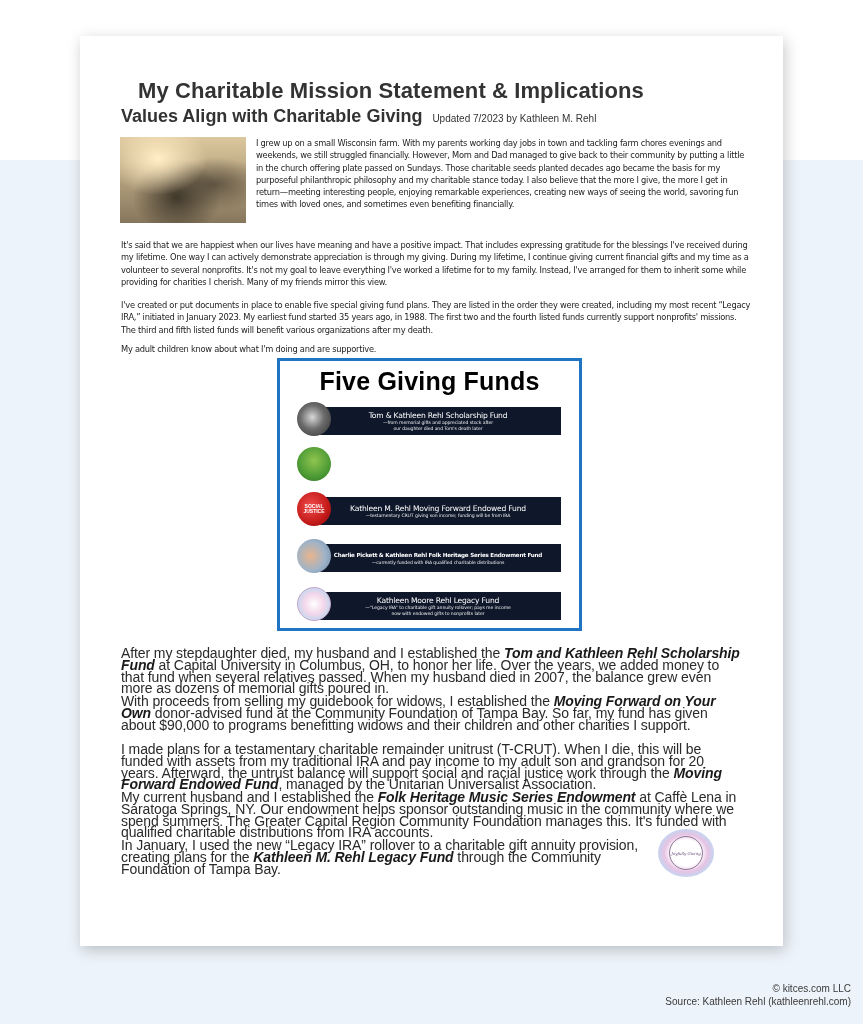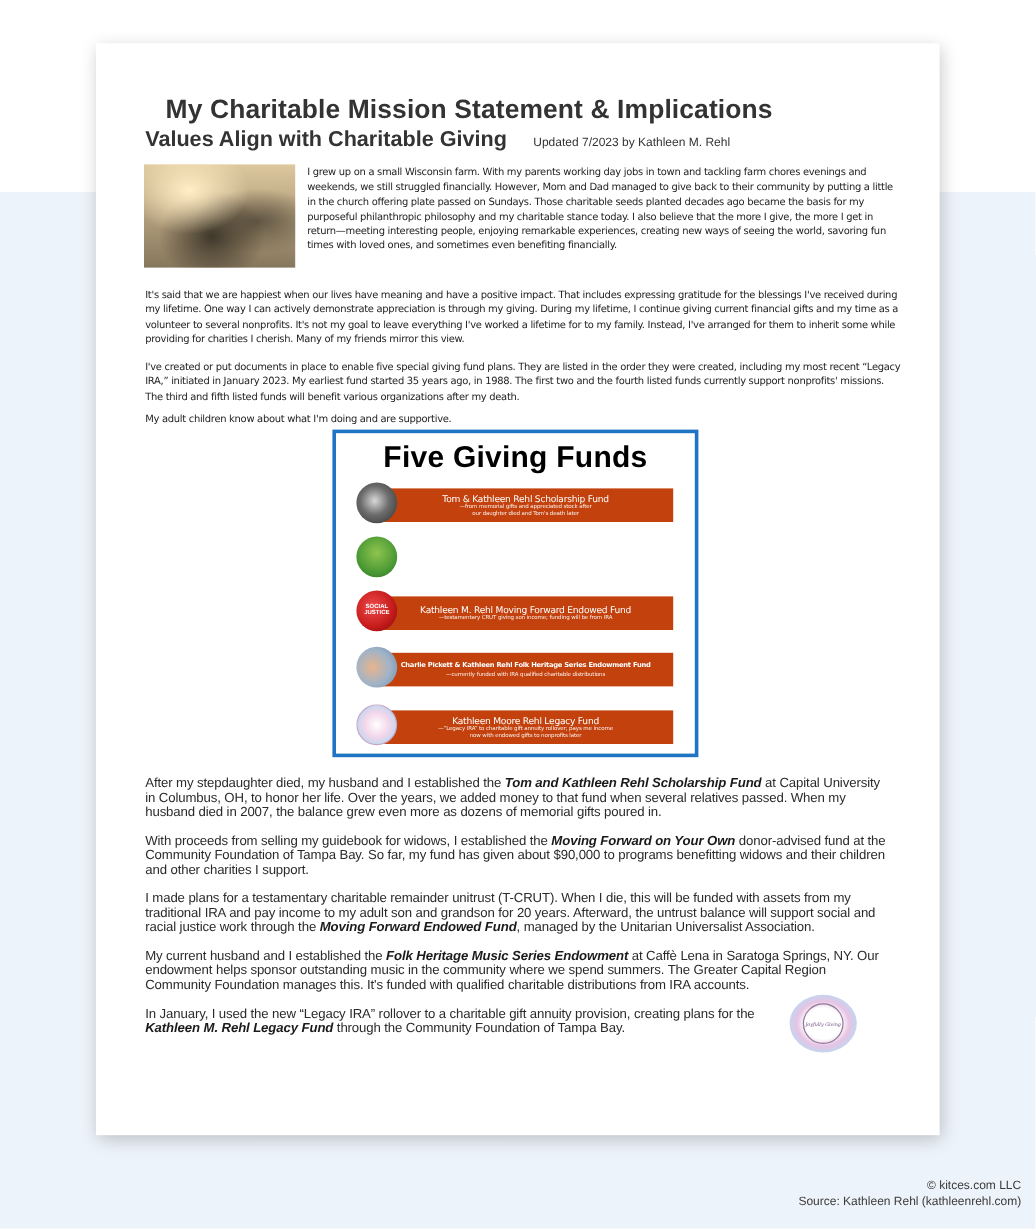--- a/index.html
+++ b/index.html
@@ -20,21 +20,21 @@
   .title {
     position: absolute; left: 58px; top: 42px;
     font-family: "Liberation Sans", sans-serif; font-weight: bold;
     font-size: 22px; color: #333; white-space: nowrap; letter-spacing: 0.1px;
   }
   .subtitle-row {
     position: absolute; left: 41px; top: 70px; white-space: nowrap;
     display: flex; align-items: baseline;
   }
   .subtitle { font-weight: bold; font-size: 18px; color: #333; }
-  .updated { font-size: 10px; color: #333; margin-left: 22px; }
+  .updated { font-size: 10px; color: #333; margin-left: 10px; }
 
   .photo {
     position: absolute; left: 40px; top: 101px; width: 126px; height: 86px;
     background:
       radial-gradient(ellipse at 30% 25%, #e8dcc0 0%, transparent 40%),
       radial-gradient(ellipse at 45% 70%, #3b3326 0%, transparent 45%),
       radial-gradient(ellipse at 75% 55%, #5a4f3e 0%, transparent 40%),
       linear-gradient(180deg, #c9b994 0%, #a89676 45%, #7c6d55 100%);
     filter: sepia(0.4);
   }
@@ -53,41 +53,41 @@
     border: 3px solid #1f75c4; background: #fff; box-sizing: border-box;
   }
   .funds-title {
     position: absolute; left: 0; right: 0; top: 6px; text-align: center;
     font-family: "Liberation Sans", sans-serif; font-weight: bold;
     font-size: 25px; color: #000; letter-spacing: 0.2px;
   }
   .fund-row { position: absolute; left: 17px; width: 266px; height: 40px; }
   .fund-band {
     position: absolute; left: 18px; top: 6px; width: 246px; height: 28px;
-    background: #c2410c; color: #fff; text-align: center;
+    background: #0f172a; color: #fff; text-align: center;
     font-family: "DejaVu Sans", sans-serif;
     display: flex; flex-direction: column; justify-content: center;
   }
   .fund-name { font-size: 7.6px; line-height: 9px; letter-spacing: -0.2px; }
   .fund-name.small { font-size: 5.6px; font-weight: bold; }
   .fund-desc { font-size: 4.6px; line-height: 6px; opacity: 0.92; letter-spacing: -0.1px; }
   .fund-icon {
     position: absolute; left: 0; top: 1px; width: 34px; height: 34px;
     border-radius: 50%; z-index: 2;
   }
   .icon-1 { background: radial-gradient(circle at 45% 45%, #d8d8d8 0%, #6c6c6c 45%, #2e2e2e 100%); }
   .icon-2 { background: radial-gradient(circle at 50% 40%, #8fc44f 0%, #4d9b35 60%, #2f6f25 100%); }
   .icon-3 { background: radial-gradient(circle at 40% 40%, #f04a4a 0%, #c41a1a 60%, #7a0c0c 100%);
             color:#fff; font-size:5px; font-weight:bold; display:flex; align-items:center; justify-content:center; text-align:center; line-height:5px; font-family:"Liberation Sans", sans-serif; }
   .icon-4 { background: radial-gradient(circle at 40% 50%, #e8b48d 0%, #9fb3c8 55%, #6f8aa6 100%); }
   .icon-5 { background: radial-gradient(circle at 50% 50%, #ffffff 0%, #f3d6ea 45%, #b9d8f0 80%, #d7a8d6 100%); border: 1px solid #c7a6c8; box-sizing: border-box; }
 
   .arial-body {
     font-family: "Liberation Sans", sans-serif;
-    font-size: 11px; line-height: 11.8px; color: #2a2a2a; letter-spacing: -0.1px;
+    font-size: 14px; line-height: 11.8px; color: #2a2a2a; letter-spacing: -0.1px;
   }
   .arial-body b { font-style: italic; font-weight: bold; color: #1a1a1a; }
   .a1 { position: absolute; left: 41px; top: 612px; width: 620px; }
   .a2 { position: absolute; left: 41px; top: 660px; width: 620px; }
   .a3 { position: absolute; left: 41px; top: 708px; width: 620px; }
   .a4 { position: absolute; left: 41px; top: 756px; width: 620px; }
   .a5 { position: absolute; left: 41px; top: 804px; width: 520px; }
   .logo-small {
     position: absolute; left: 578px; top: 793px; width: 56px; height: 48px;
     border-radius: 50%;

